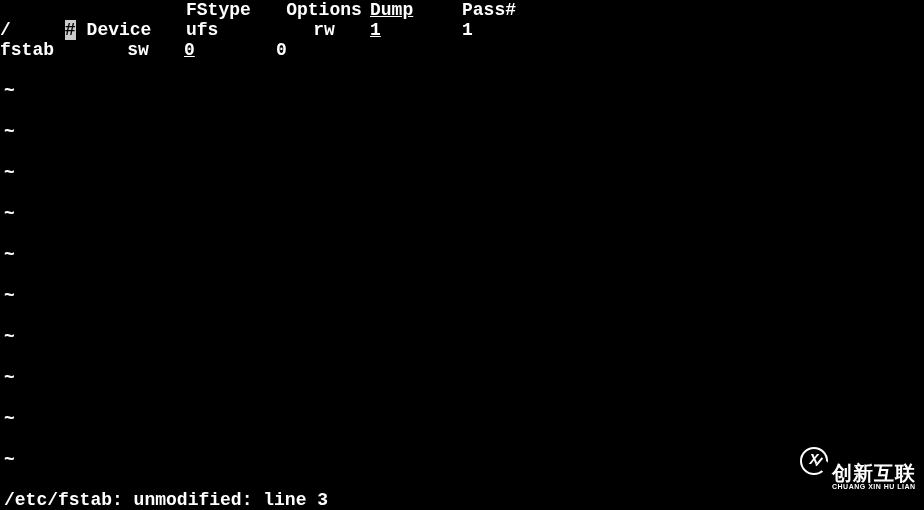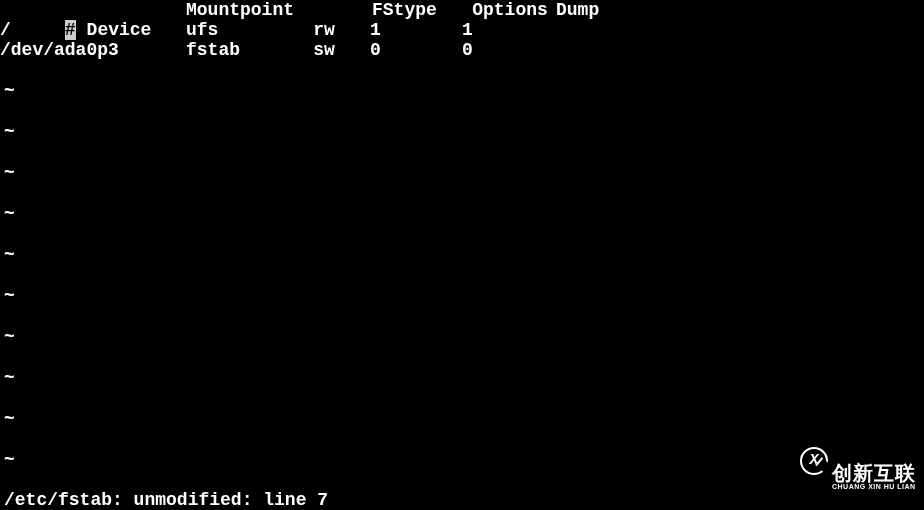--- a/index.html
+++ b/index.html
@@ -34,21 +34,21 @@
       display: inline-block;
       width: 11px;
     }
     .header-cols {
       display: flex;
     }
     .col-device { width: 186px; }
     .col-mount { width: 186px; }
     .col-fstype { width: 92px; }
     .col-options { width: 92px; text-align: center; }
-    .col-dump { width: 92px; }
+    .col-dump { width: 92px; text-decoration: underline; }
     .col-pass { flex: 1; }
     .tilde-line {
       color: #fff;
       line-height: 20.5px;
       height: 20.5px;
       padding-left: 4px;
     }
     .overlay-text {
       position: absolute;
       color: #dd2222;
@@ -120,36 +120,35 @@
   </style>
 </head>
 <body>
 
 <div class="terminal">
 
   <div class="line header-cols">
     <span class="col-device">
       <span class="cursor-block">#</span><span> Device</span>
     </span>
-    <span class="col-mount">Mountpoint</span>
     <span class="col-fstype">FStype</span>
     <span class="col-options">Options</span>
     <span class="col-dump">Dump</span>
+    <span class="col-pass">Pass#</span>
   </div>
 
   <div class="line header-cols">
     <span class="col-mount">/</span>
     <span class="col-fstype">ufs</span>
     <span class="col-options">rw</span>
     <span class="col-dump">1</span>
     <span class="col-pass">1</span>
   </div>
 
   <div class="line header-cols">
-    <span class="col-device">/dev/ada0p3</span>
     <span class="col-fstype">fstab</span>
     <span class="col-options">sw</span>
     <span class="col-dump">0</span>
     <span class="col-pass">0</span>
   </div>
 
   <div class="tilde-line">&nbsp;</div>
   <div class="tilde-line">~</div>
   <div class="tilde-line">&nbsp;</div>
   <div class="tilde-line">~</div>
@@ -164,21 +163,21 @@
   <div class="tilde-line">&nbsp;</div>
   <div class="tilde-line">~</div>
   <div class="tilde-line">&nbsp;</div>
   <div class="tilde-line">~</div>
   <div class="tilde-line">&nbsp;</div>
   <div class="tilde-line">~</div>
   <div class="tilde-line">&nbsp;</div>
   <div class="tilde-line">~</div>
 
 
-  <div class="status-line">/etc/fstab: unmodified: line 7</div>
+  <div class="status-line">/etc/fstab: unmodified: line 3</div>
 
   <div class="logo">
     <div class="logo-icon">X</div>
     <div class="logo-text">
       <span class="logo-cn">创新互联</span>
       <span class="logo-en">CHUANG XIN HU LIAN</span>
     </div>
   </div>
 
 </div>

